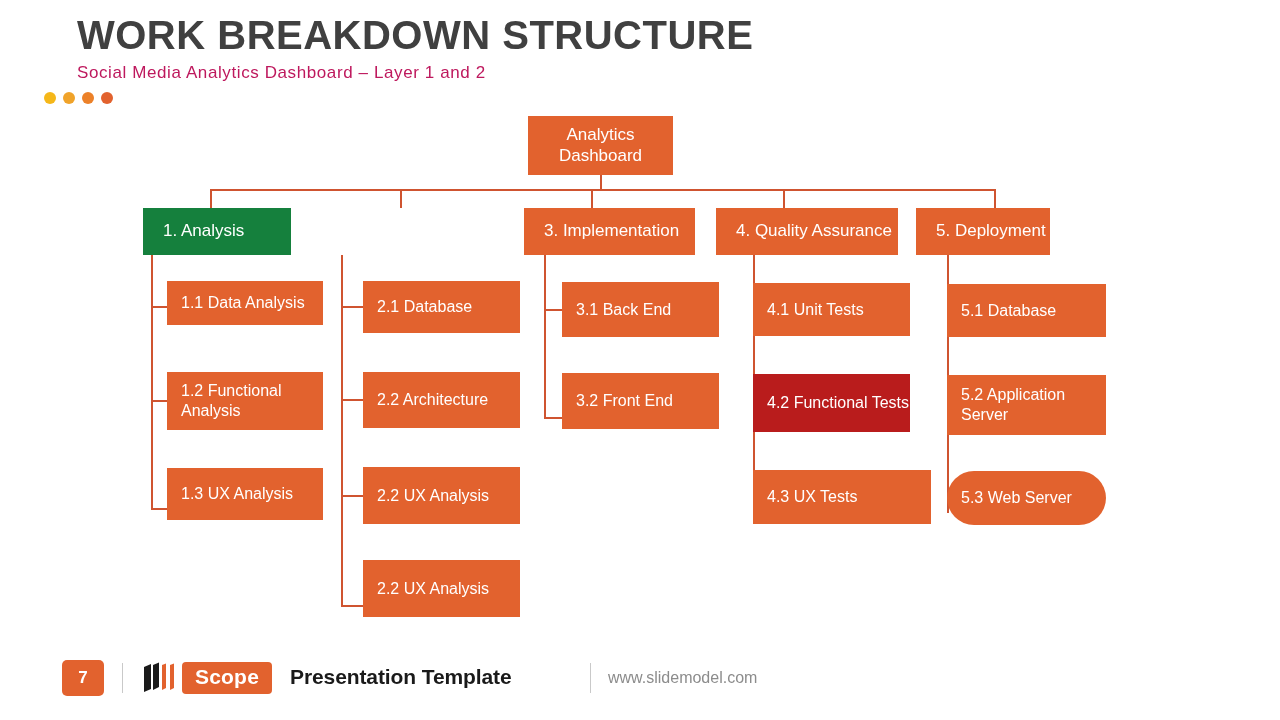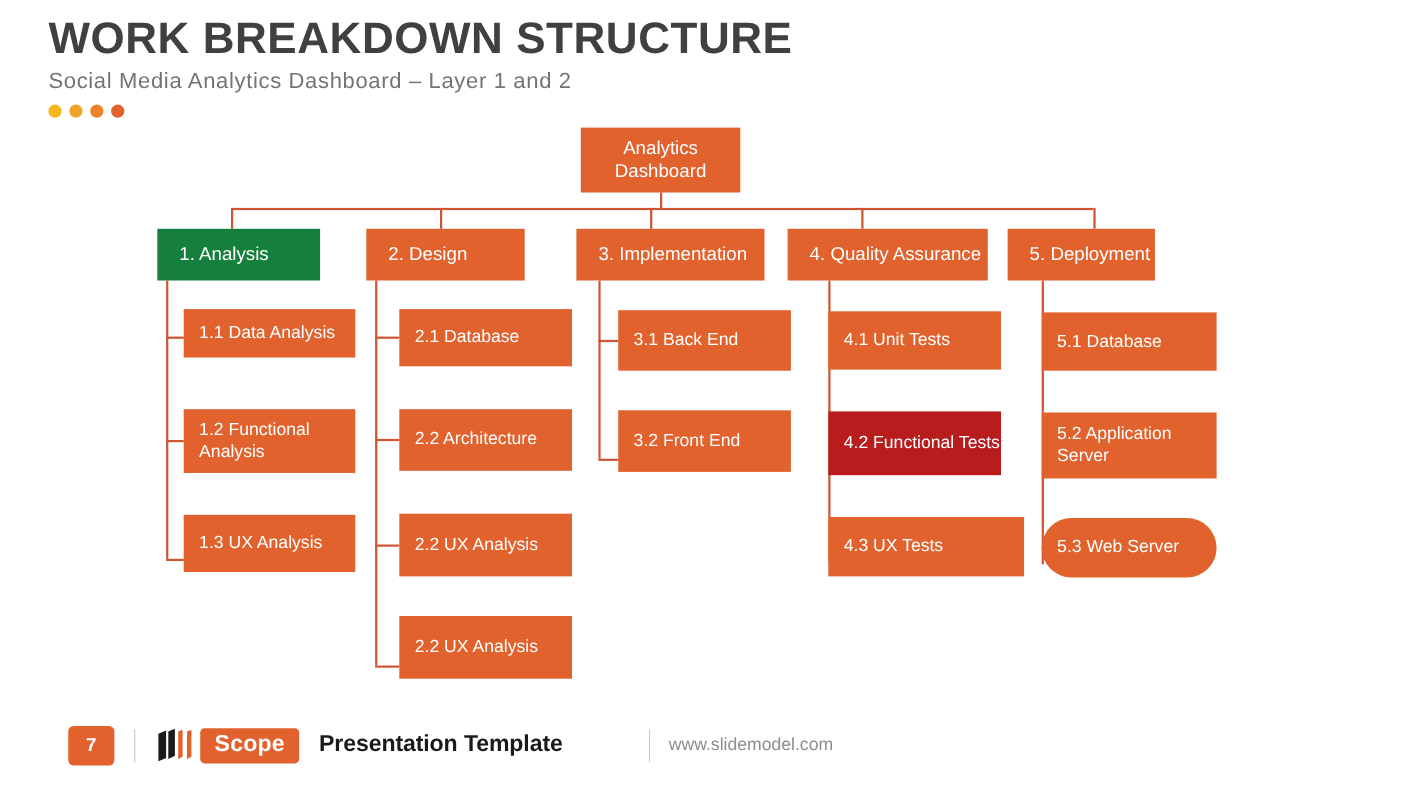--- a/index.html
+++ b/index.html
@@ -13,27 +13,29 @@
 
   
   #header { position:absolute; left:44px; top:12px; }
   #page-title {
     font-size:40px;
     font-weight:bold;
     color:#404040;
     letter-spacing:0.5px;
     line-height:1.15;
     white-space:nowrap;
+    margin-left:33px;
   }
   #page-subtitle {
-    font-size:20px;
-    color:#737373;
+    font-size:17px;
+    color:#be185d;
     margin-top:5px;
     letter-spacing:0.6px;
     white-space:nowrap;
+    margin-left:33px;
   }
   #dot-row { display:flex; gap:7px; margin-top:9px; }
   .dot { width:12px; height:12px; border-radius:50%; }
 
   
   #diagram { position:absolute; left:0; top:0; width:1280px; height:660px; }
 
   .node {
     position:absolute;
     background:#e2622e;
@@ -137,21 +139,20 @@
     <div class="line v" style="left: 210px; top: 189px; height: 19px; background: rgb(207, 84, 48);"></div>
     <div class="node lvl1" style="left: 143px; top: 208px; width: 148px; height: 47px; background: #15803d; color: rgb(255, 255, 255);">1. Analysis</div>
     <div class="line v" style="left: 151px; top: 255px; height: 253px; background: rgb(207, 84, 48);"></div>
     <div class="line h" style="left: 151px; top: 306px; width: 16px; background: rgb(207, 84, 48);"></div>
     <div class="node lvl2" style="left: 167px; top: 281px; width: 156px; height: 44px; background: rgb(226, 98, 46); color: rgb(255, 255, 255);">1.1 Data Analysis</div>
     <div class="line h" style="left: 151px; top: 400px; width: 16px; background: rgb(207, 84, 48);"></div>
     <div class="node lvl2" style="left: 167px; top: 372px; width: 156px; height: 58px; background: rgb(226, 98, 46); color: rgb(255, 255, 255);">1.2 Functional Analysis</div>
     <div class="line h" style="left: 151px; top: 508px; width: 16px; background: rgb(207, 84, 48);"></div>
     <div class="node lvl2" style="left: 167px; top: 468px; width: 156px; height: 52px; background: rgb(226, 98, 46); color: rgb(255, 255, 255);">1.3 UX Analysis</div>
     <div class="line v" style="left: 400px; top: 189px; height: 19px; background: rgb(207, 84, 48);"></div>
-    <div class="node lvl1" style="left: 333px; top: 208px; width: 144px; height: 47px; background: rgb(226, 98, 46); color: rgb(255, 255, 255);">2. Design</div>
     <div class="line v" style="left: 341px; top: 255px; height: 350px; background: rgb(207, 84, 48);"></div>
     <div class="line h" style="left: 341px; top: 306px; width: 22px; background: rgb(207, 84, 48);"></div>
     <div class="node lvl2" style="left: 363px; top: 281px; width: 157px; height: 52px; background: rgb(226, 98, 46); color: rgb(255, 255, 255);">2.1 Database</div>
     <div class="line h" style="left: 341px; top: 399px; width: 22px; background: rgb(207, 84, 48);"></div>
     <div class="node lvl2" style="left: 363px; top: 372px; width: 157px; height: 56px; background: rgb(226, 98, 46); color: rgb(255, 255, 255);">2.2 Architecture</div>
     <div class="line h" style="left: 341px; top: 494.5px; width: 22px; background: rgb(207, 84, 48);"></div>
     <div class="node lvl2" style="left: 363px; top: 467px; width: 157px; height: 57px; background: rgb(226, 98, 46); color: rgb(255, 255, 255);">2.2 UX Analysis</div>
     <div class="line h" style="left: 341px; top: 605px; width: 22px; background: rgb(207, 84, 48);"></div>
     <div class="node lvl2" style="left: 363px; top: 560px; width: 157px; height: 57px; background: rgb(226, 98, 46); color: rgb(255, 255, 255);">2.2 UX Analysis</div>
     <div class="line v" style="left: 591px; top: 189px; height: 19px; background: rgb(207, 84, 48);"></div>

